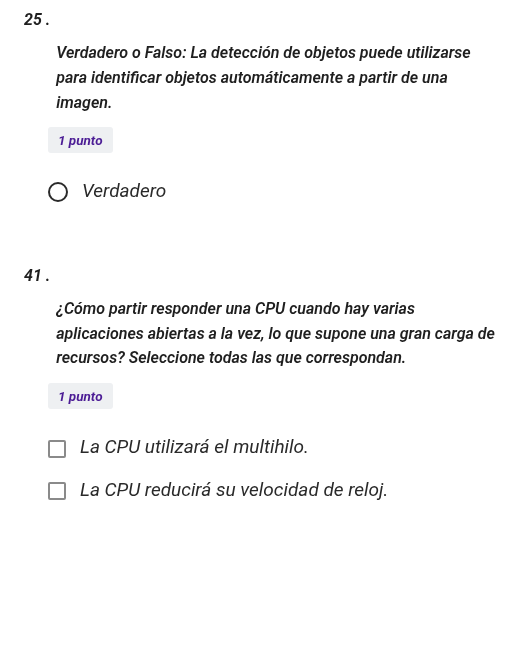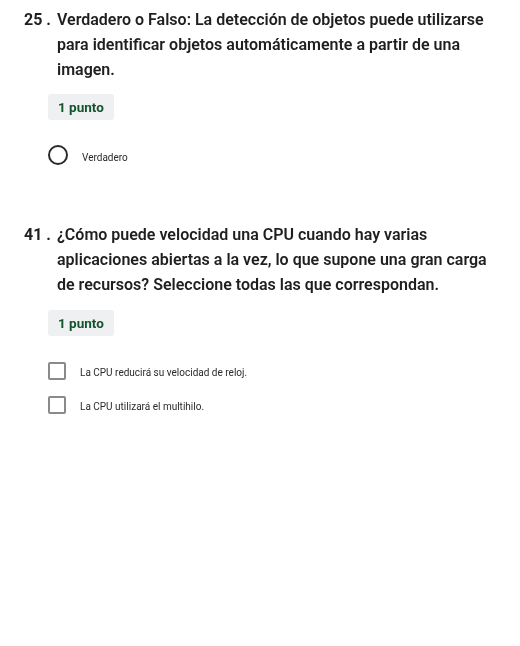--- a/index.html
+++ b/index.html
@@ -7,60 +7,62 @@
     padding: 0;
     width: 520px;
     background: #ffffff;
     font-family: -apple-system, BlinkMacSystemFont, "Segoe UI", Roboto, "Helvetica Neue", Arial, sans-serif;
     color: #1f1f1f;
   }
   .page {
     width: 520px;
     padding: 8px 24px 24px 24px;
     box-sizing: border-box;
+    font-style: italic;
   }
   .question {
     margin-bottom: 58px;
   }
   .q-row {
     display: flex;
     align-items: flex-start;
     font-size: 16px;
     line-height: 1.55;
     color: #1f1f1f;
     font-weight: 600;
   }
   .q-number {
     font-weight: 700;
     white-space: nowrap;
     margin-right: 6px;
   }
   .q-text {
     font-weight: 600;
+    margin-top: 33px;
   }
   .points-badge {
     display: inline-block;
     margin-top: 12px;
     margin-left: 24px;
     background: #eef0f2;
-    color: #14532d;
+    color: #4c1d95;
     font-size: 13.5px;
     font-weight: 700;
     padding: 5px 10px;
     border-radius: 3px;
   }
   .options {
     margin-top: 24px;
     margin-left: 24px;
   }
   .option {
     display: flex;
-    align-items: flex-end;
+    align-items: center;
     margin-bottom: 14px;
-    font-size: 10px;
+    font-size: 19px;
     line-height: 1.5;
     color: #2a2a2a;
     cursor: pointer;
   }
   .radio-ctl {
     flex: 0 0 auto;
     width: 20px;
     height: 20px;
     border: 2.5px solid #2a2a2a;
     border-radius: 50%;
@@ -98,29 +100,29 @@
       <div class="option">
         <span class="radio-ctl"></span>
         <span class="opt-label">Verdadero</span>
       </div>
     </div>
   </div>
 
   <div class="question">
     <div class="q-row">
       <span class="q-number">41 .</span>
-      <span class="q-text">¿Cómo puede velocidad una CPU cuando hay varias aplicaciones abiertas a la vez, lo que supone una gran carga de recursos? Seleccione todas las que correspondan.</span>
+      <span class="q-text">¿Cómo partir responder una CPU cuando hay varias aplicaciones abiertas a la vez, lo que supone una gran carga de recursos? Seleccione todas las que correspondan.</span>
     </div>
     <span class="points-badge">1 punto</span>
 
     <div class="options">
       <div class="option">
         <span class="check-ctl"></span>
-        <span class="opt-label">La CPU reducirá su velocidad de reloj.</span>
+        <span class="opt-label">La CPU utilizará el multihilo.</span>
       </div>
       <div class="option">
         <span class="check-ctl"></span>
-        <span class="opt-label">La CPU utilizará el multihilo.</span>
+        <span class="opt-label">La CPU reducirá su velocidad de reloj.</span>
       </div>
     </div>
   </div>
 
 </div>
 
 </body></html>

